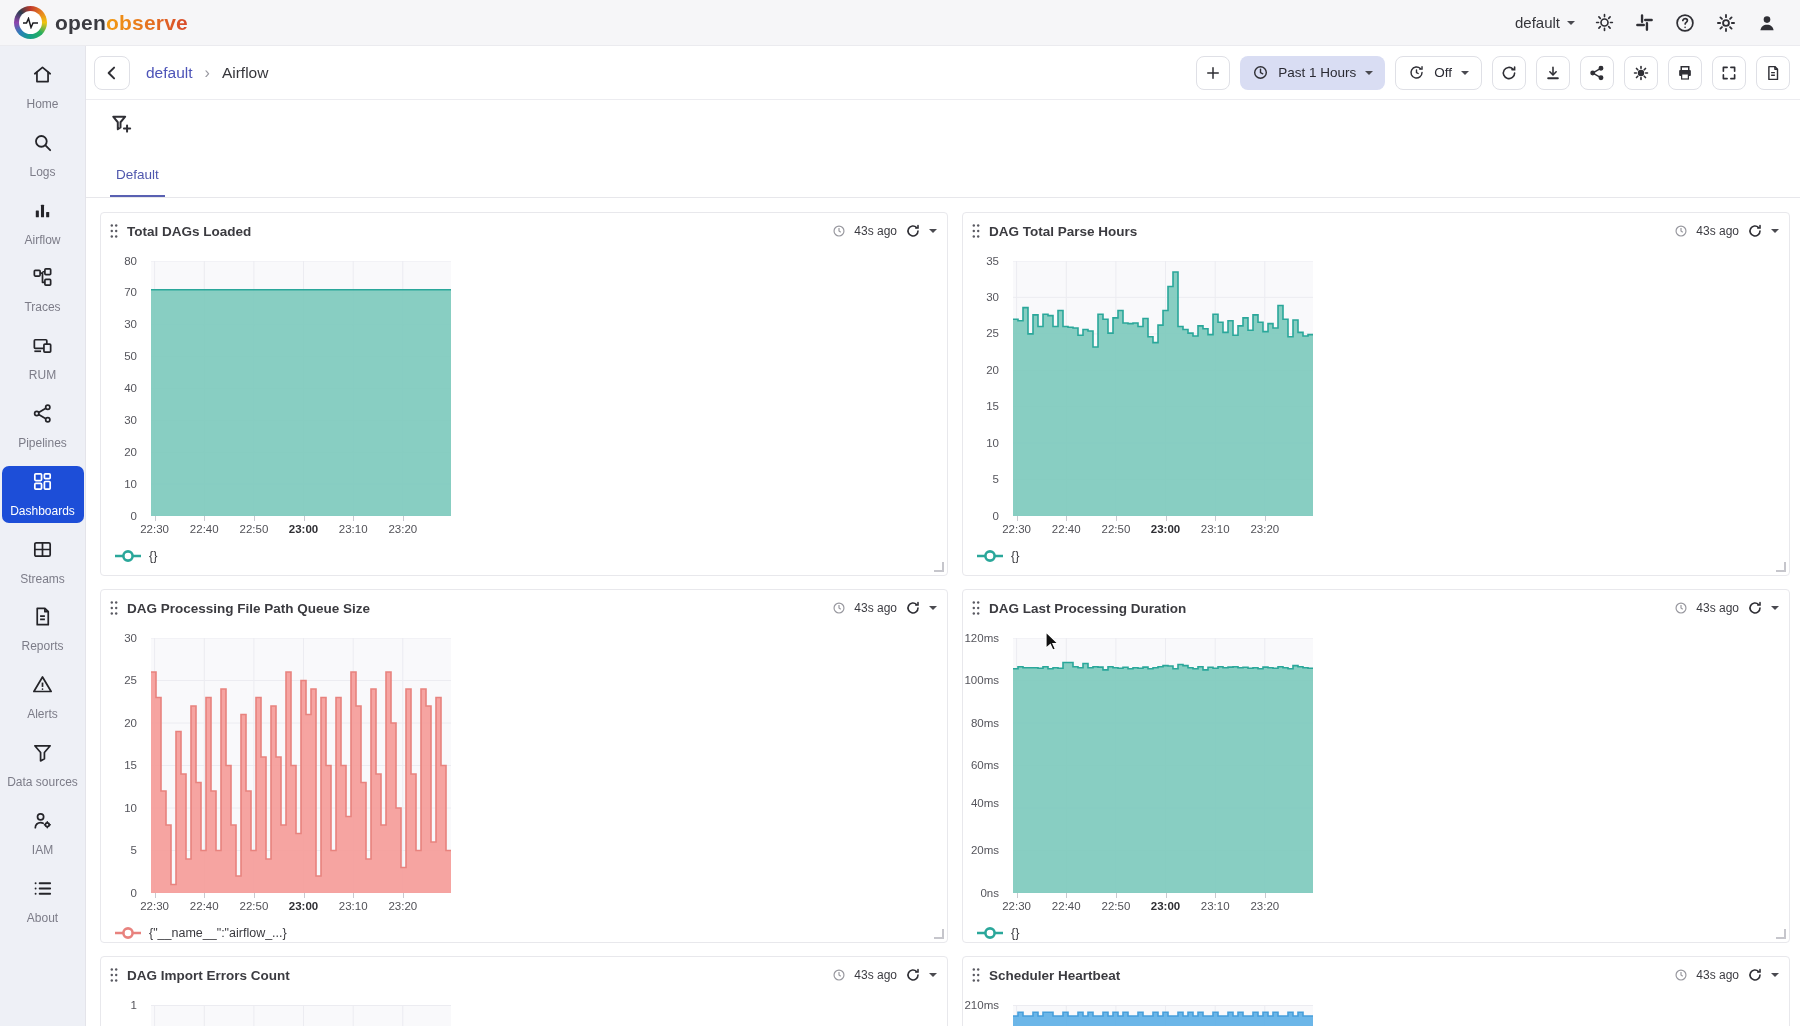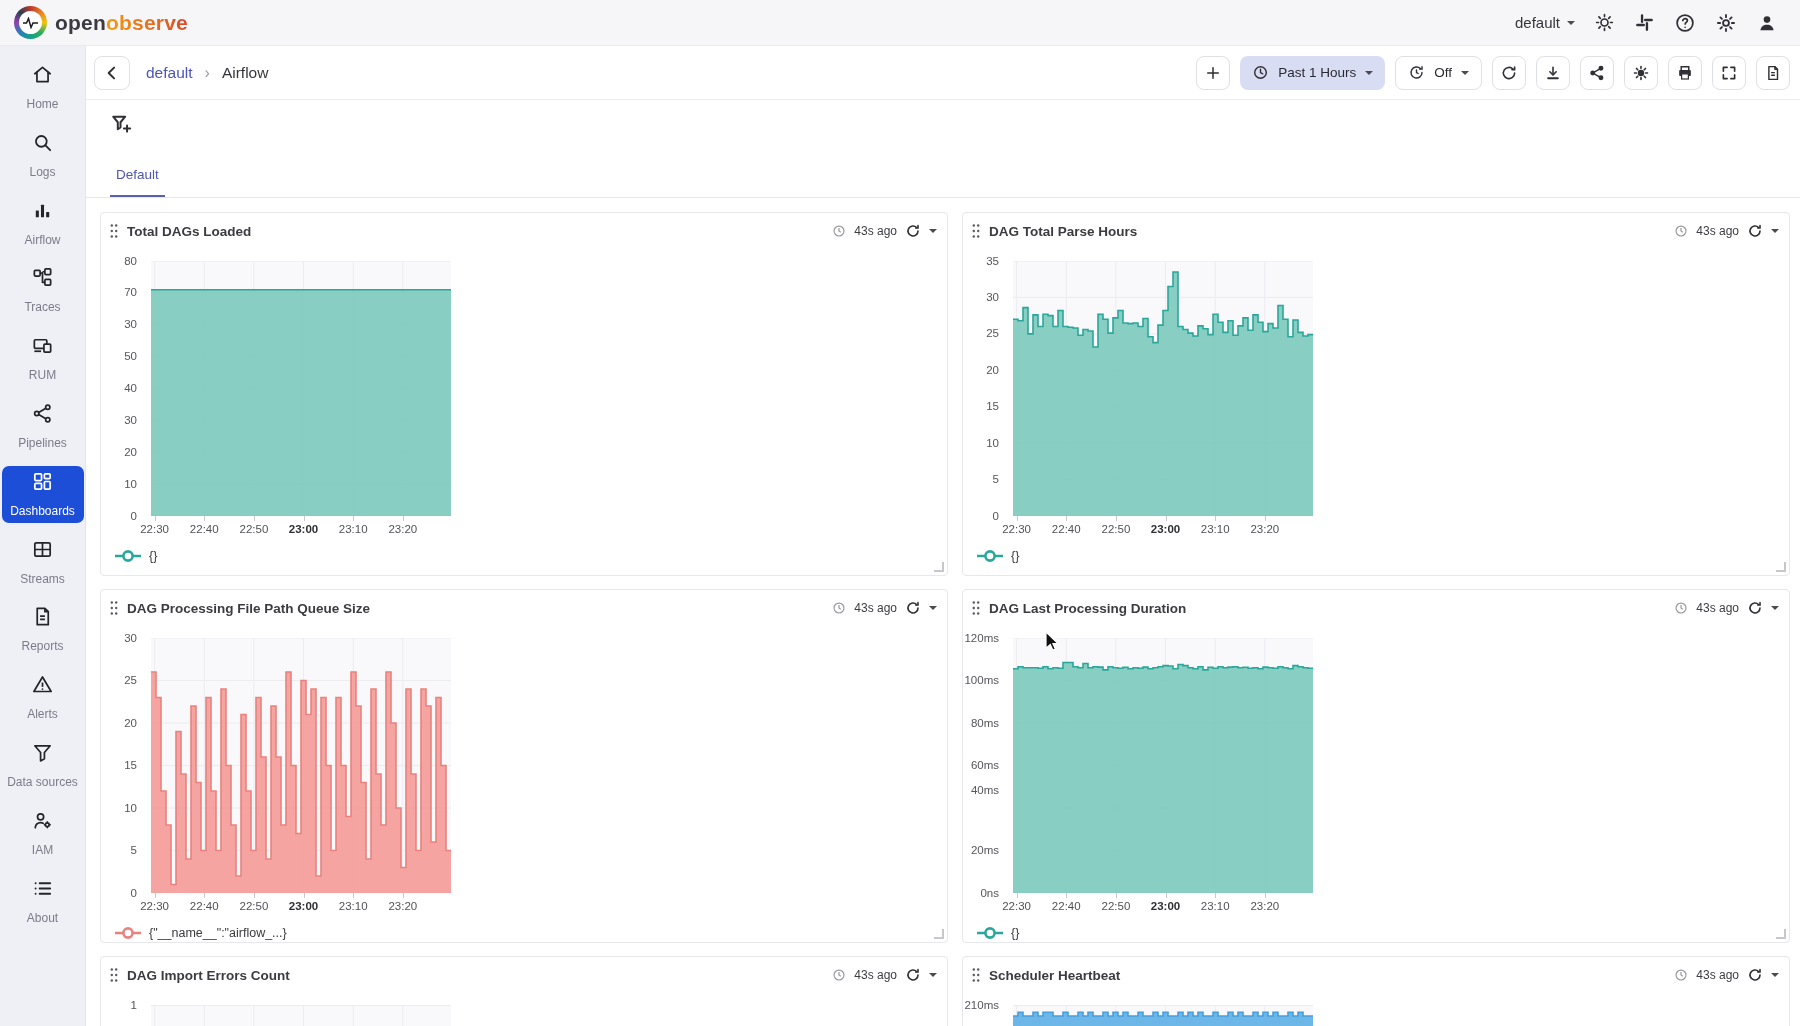--- a/index.html
+++ b/index.html
@@ -675,21 +675,21 @@
               </svg>
             </span>
           <span class="caret"></span>
         </div>
         <div class="chart">
           <div class="ylabels">
               <div class="ytick" style="top: -6.5px;">120ms</div>
               <div class="ytick" style="top: 36px;">100ms</div>
               <div class="ytick" style="top: 78.5px;">80ms</div>
               <div class="ytick" style="top: 121px;">60ms</div>
-              <div class="ytick" style="top: 146px;">40ms</div>
+              <div class="ytick" style="top: 159px;">40ms</div>
               <div class="ytick" style="top: 206px;">20ms</div>
               <div class="ytick" style="top: 248.5px;">0ns</div>
             </div>
           <svg class="plot" preserveAspectRatio="none" viewBox="0 0 300 255">
               <rect x="0" y="0" width="300" height="255" fill="#f9f9fb"></rect>
               <line x1="3.6" y1="0" x2="3.6" y2="255" stroke="#ececf1" stroke-width="1"></line>
               <line x1="53.3" y1="0" x2="53.3" y2="255" stroke="#ececf1" stroke-width="1"></line>
               <line x1="102.9" y1="0" x2="102.9" y2="255" stroke="#ececf1" stroke-width="1"></line>
               <line x1="152.5" y1="0" x2="152.5" y2="255" stroke="#ececf1" stroke-width="1"></line>
               <line x1="202.2" y1="0" x2="202.2" y2="255" stroke="#ececf1" stroke-width="1"></line>

